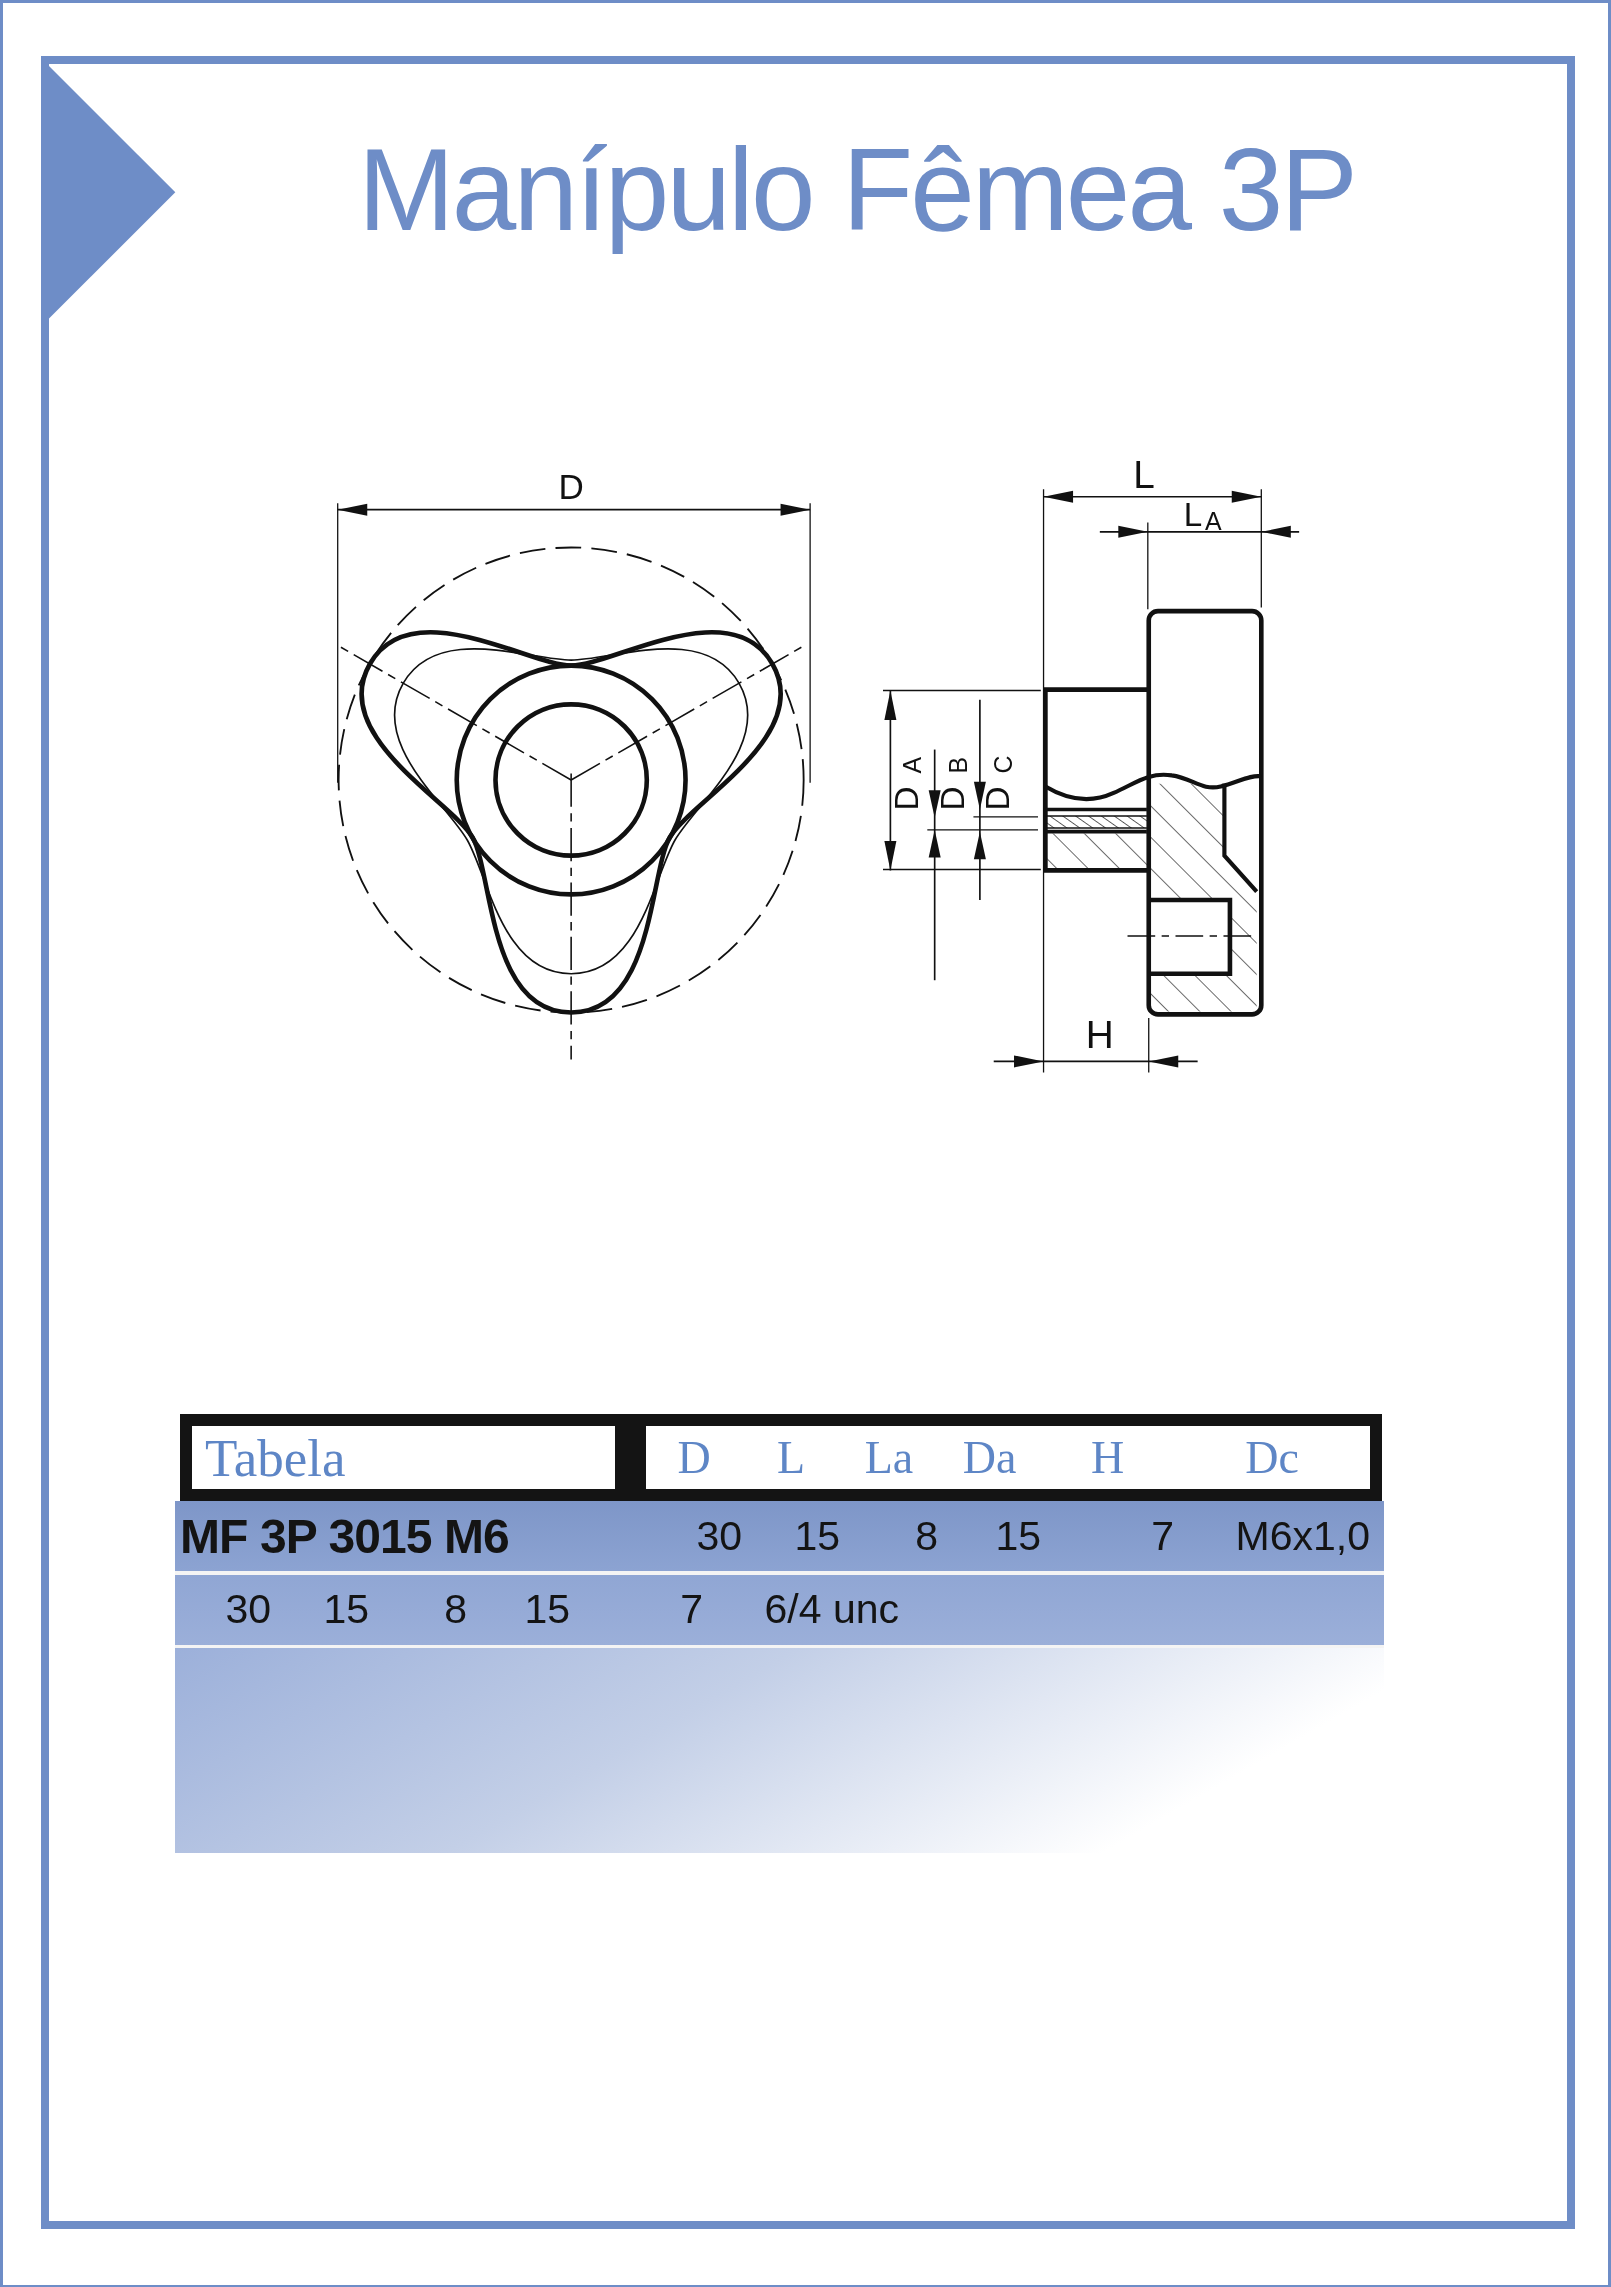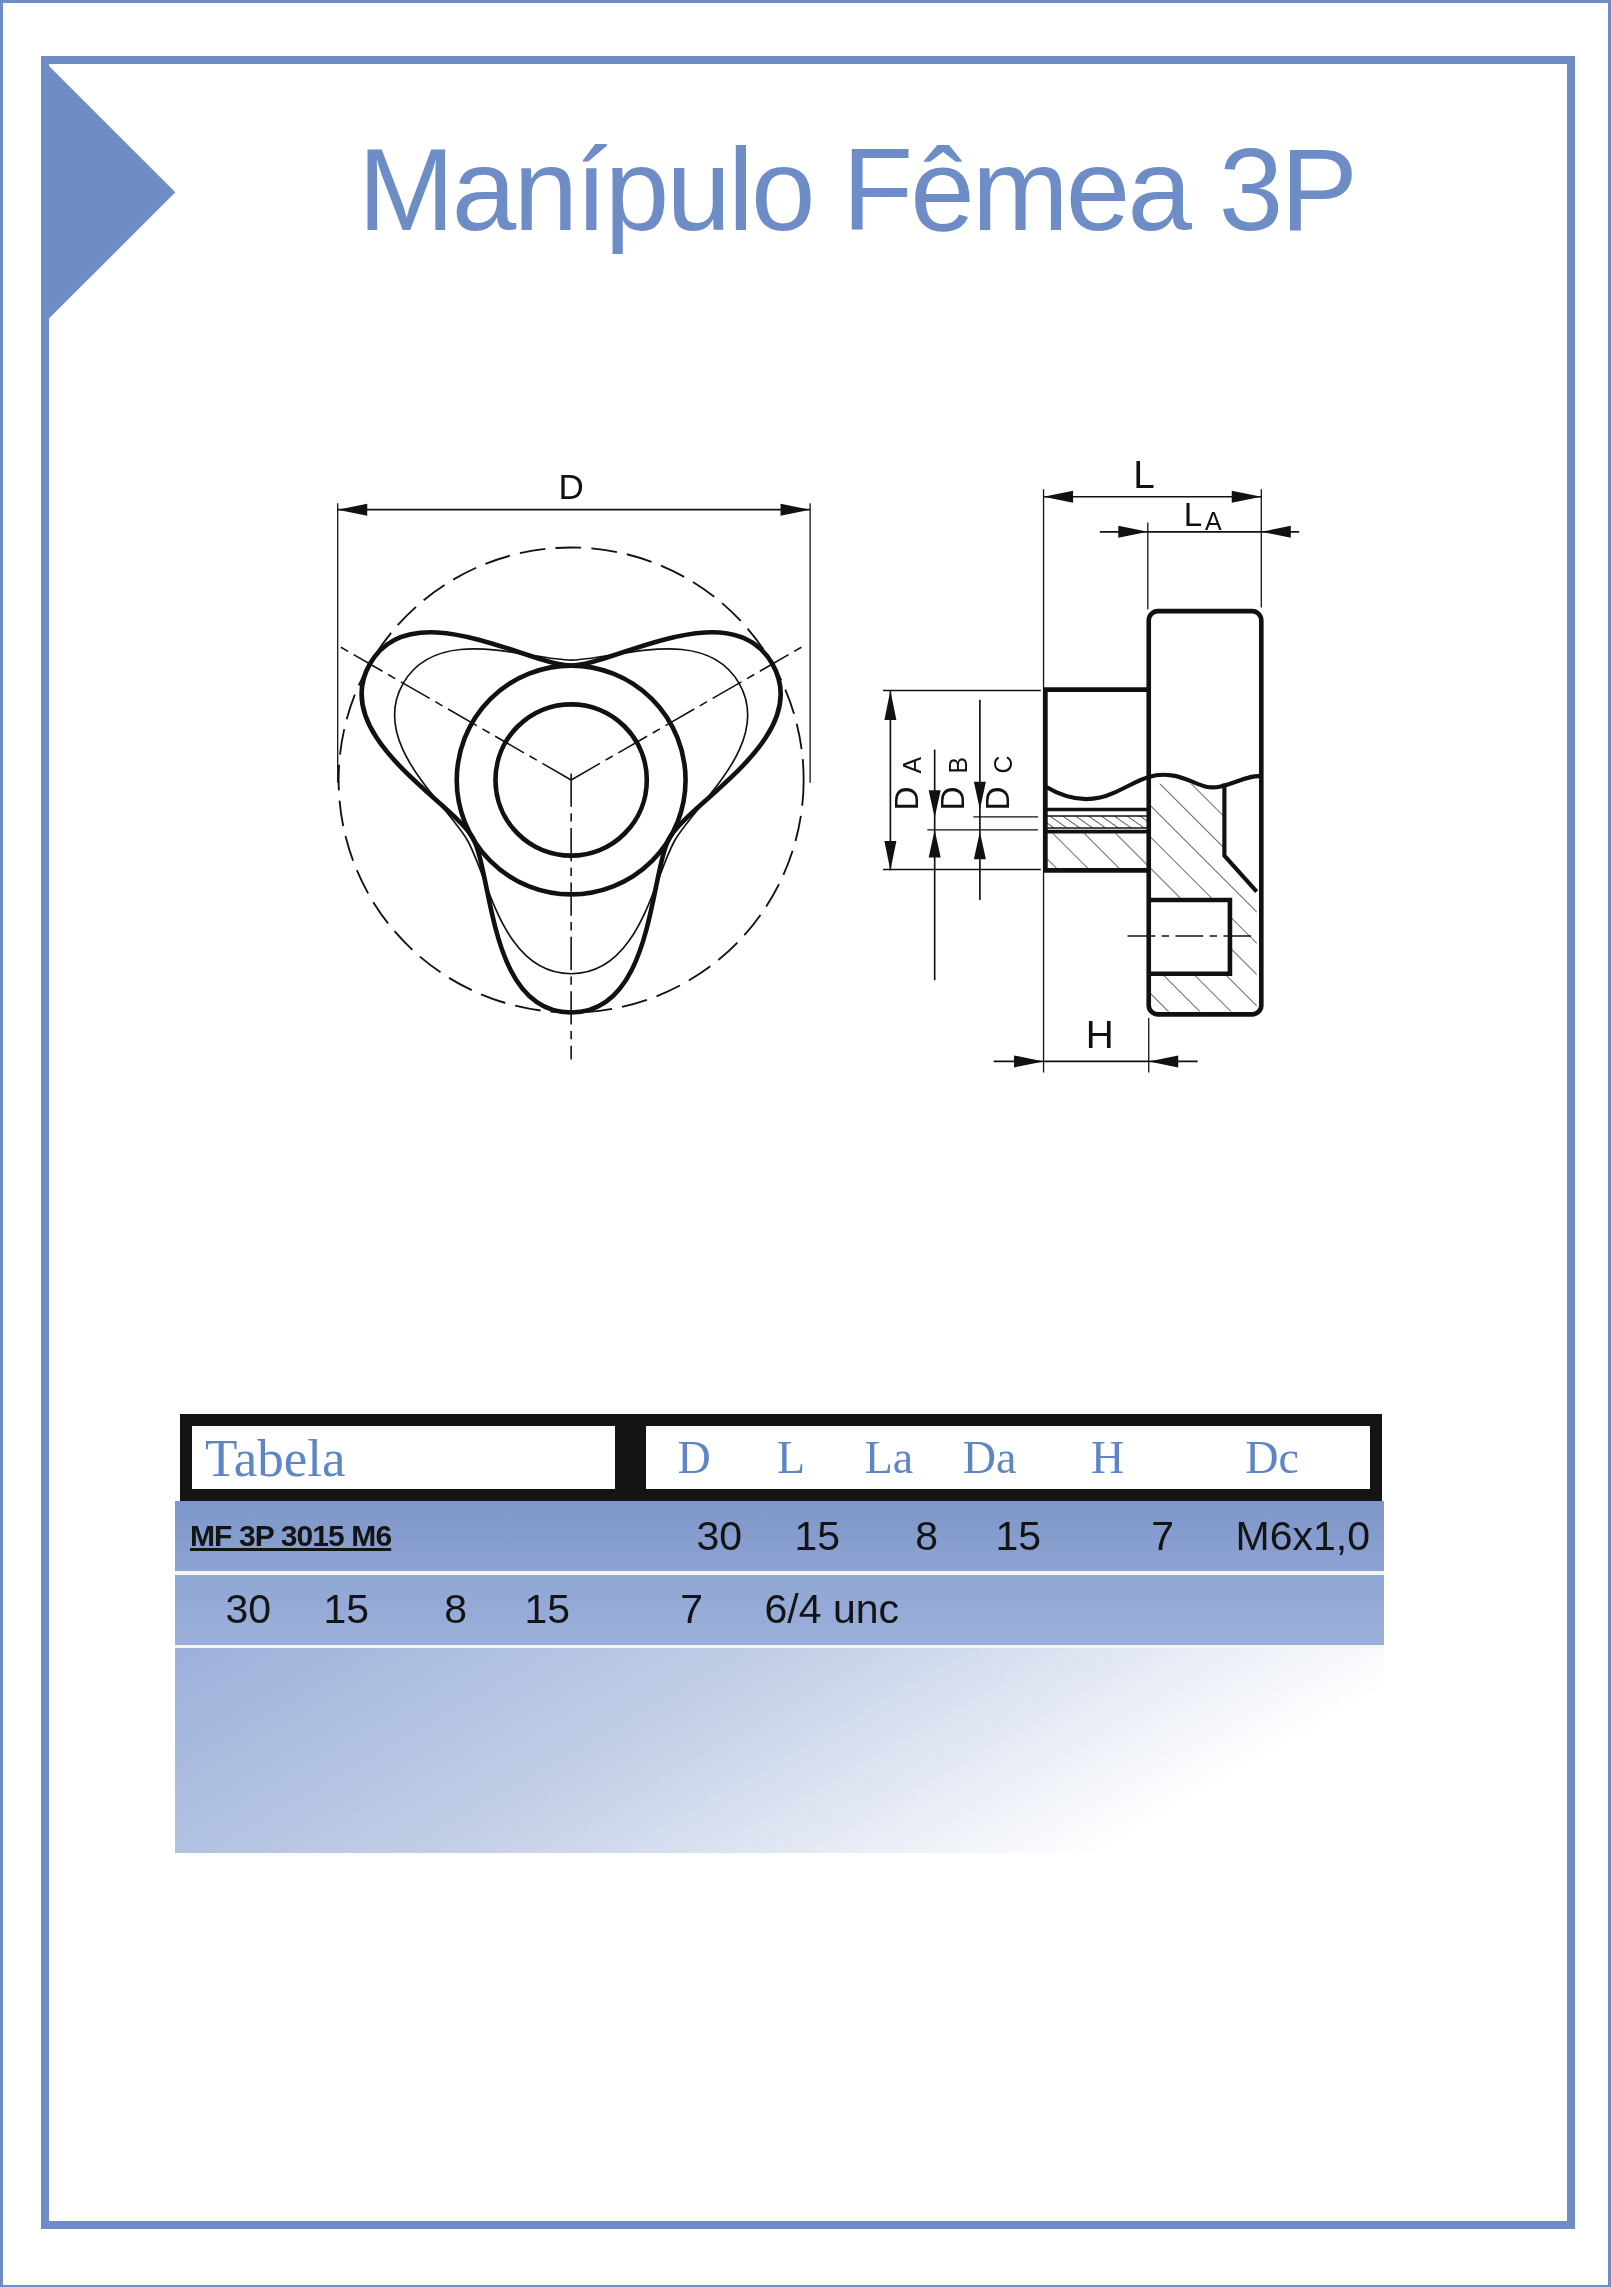--- a/index.html
+++ b/index.html
@@ -38,22 +38,22 @@
     font-family:"Liberation Serif", serif;font-size:46px;color:#5E86C6;
     text-align:center;display:inline-block;
   }
   .c0{width:96px}.c1{width:98px}.c2{width:98px}.c3{width:103px}.c4{width:133px}.c5{width:196px}
   .rows{position:absolute;left:175px;top:1501px;width:1209px;}
   .t-row{height:70px;display:flex;align-items:center;}
   .t-row.r0{background:linear-gradient(#7E96C8,#8CA3D2);}
   .t-row.r1{background:linear-gradient(#90A6D4,#9BAFD9);}
   .row-sep{height:3.7px;background:#f4f4f4;}
   .t-row .name{
-    width:471px;padding-left:15px;box-sizing:border-box;
-    font-size:30px;font-weight:bold;letter-spacing:-0.9px;color:#141414;white-space:nowrap;text-decoration:underline;
+    width:471px;padding-left:5px;box-sizing:border-box;
+    font-size:48px;font-weight:bold;letter-spacing:-0.9px;color:#141414;white-space:nowrap;
   }
   .t-row .val{font-size:41px;color:#141414;text-align:right;display:inline-block;}
   .fade-block{
     position:absolute;left:175px;top:1648px;width:1209px;height:205px;
     background:linear-gradient(150deg,#9CB0DA 0%,#C3CFE7 40%,#FFFFFF 82%);
   }
 </style>
 </head>
 <body>
 

